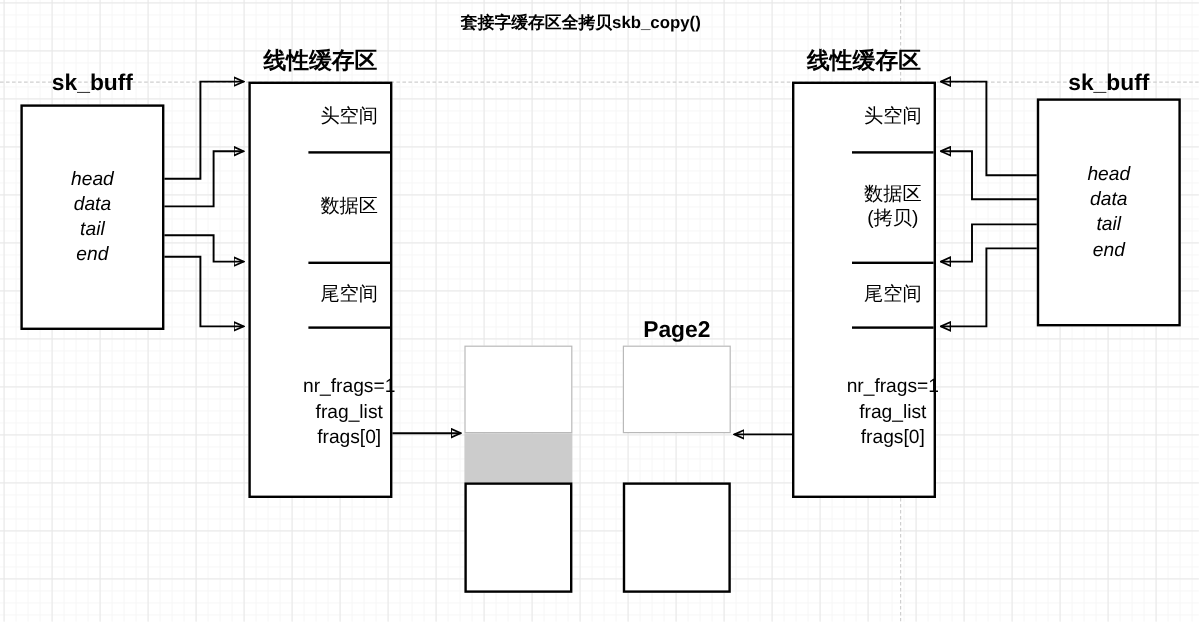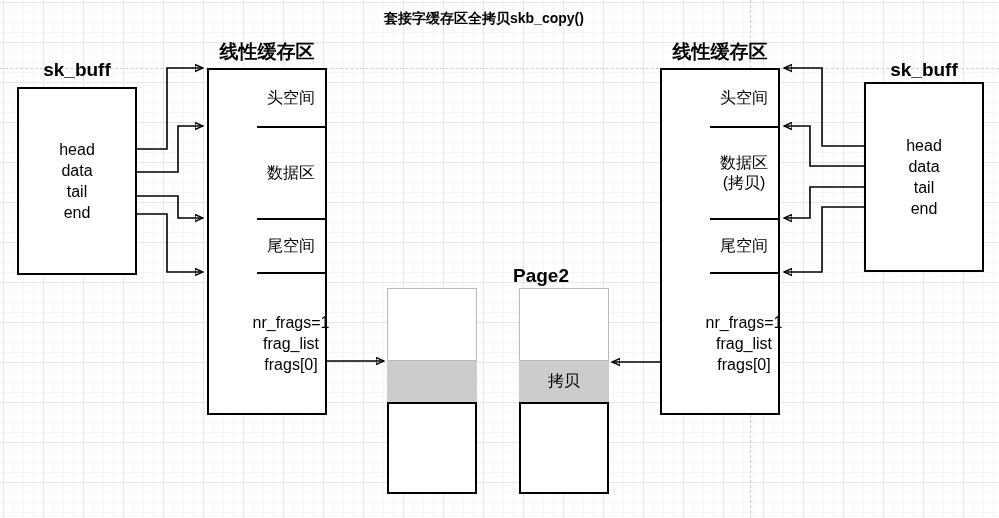--- a/index.html
+++ b/index.html
@@ -55,20 +55,21 @@
     border: 2px solid #000;
     background: #fff;
   }
   .center-stack {
     width: 100%; height: 100%;
     display: flex;
     flex-direction: column;
     align-items: center;
     justify-content: center;
     text-align: center;
+    font-style: italic;
   }
   .field-line {
     font-size: 16px;
     line-height: 21px;
   }
   .linear {
     display: flex;
     flex-direction: column;
   }
   .sec {
@@ -181,23 +182,22 @@
       <div class="field-line">tail</div>
       <div class="field-line">end</div>
     </div>
   </div>
 
   <div class="shape-label" style="left:387px; top:268px; width:90px;margin-top:27px;">Page1</div>
   <div class="page-top" style="left:387px; top:288px; width:90px; height:73px;"></div>
   <div class="page-band" style="left:387px; top:361px; width:90px; height:41px;"></div>
   <div class="page-bottom" style="left:387px; top:402px; width:90px; height:92px;"></div>
 
-  <div class="shape-label" style="left:496px; top:268px; width:90px;">Page2</div>
+  <div class="shape-label" style="left:519px; top:268px; width:90px;">Page2</div>
   <div class="page-top" style="left:519px; top:288px; width:90px; height:73px;"></div>
-  <div class="page-band" style="left:519px; top:361px; width:90px; height:41px;">拷贝</div>
   <div class="page-bottom" style="left:519px; top:402px; width:90px; height:92px;"></div>
 
   <svg class="connectors" viewBox="0 0 999 518" xmlns="http://www.w3.org/2000/svg">
     <defs>
       <marker id="arrow" viewBox="0 0 10 10" refX="9" refY="5" markerWidth="9" markerHeight="9" orient="auto" markerUnits="userSpaceOnUse">
         <path d="M0,1 L9,5 L0,9 z" fill="#000" stroke="none"></path>
       </marker>
     </defs>
     <path d="M137,149 H167 V68 H203" marker-end="url(#arrow)"></path>
     <path d="M137,172 H178 V126 H203" marker-end="url(#arrow)"></path>

